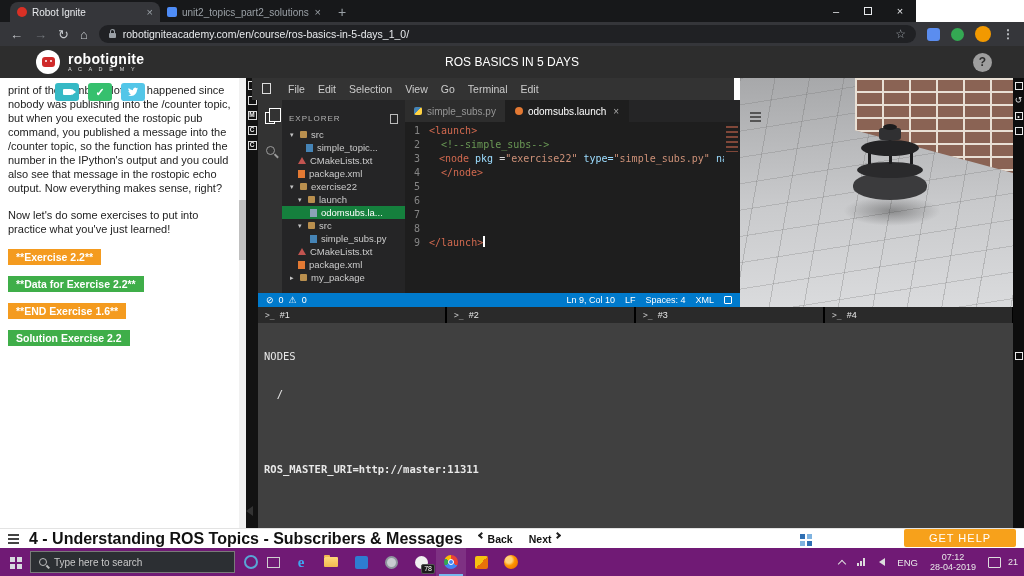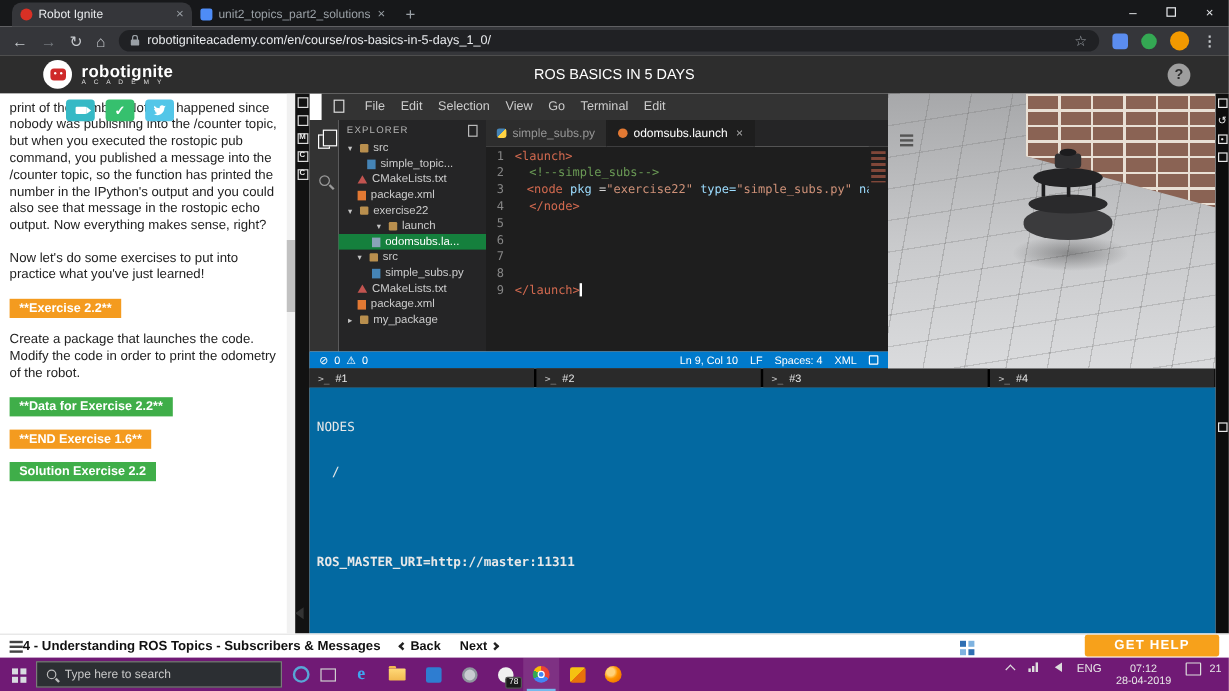--- a/index.html
+++ b/index.html
@@ -1,20 +1,20 @@
 <!DOCTYPE html>
 <html><head>
 <meta charset="utf-8">
 <style>
   *{margin:0;padding:0;box-sizing:border-box}
   html,body{width:1024px;height:576px;overflow:hidden;background:#fff;
     font-family:"Liberation Sans",sans-serif}
 
   
-  .tabstrip{position:absolute;left:0;top:0;width:1024px;height:22px;background:#17181a;
+  .tabstrip{position:absolute;left:0;top:0;width:916px;height:22px;background:#17181a;
     display:flex;align-items:flex-end}
   .btab{height:20px;display:flex;align-items:center;gap:5px;padding:0 7px;
     border-radius:8px 8px 0 0;font-size:10px;color:#9aa0a6;width:150px}
   .btab.active{background:#35363a;color:#e8eaed}
   .favicon{width:10px;height:10px;flex:none}
   .fav-red{background:#d93025;border-radius:50%}
   .fav-blue{background:#4e8cf7;border-radius:2px}
   .btab-label{flex:1;white-space:nowrap;overflow:hidden}
   .btab-close{color:#9aa0a6;font-size:11px;line-height:10px}
   .newtab{color:#9aa0a6;margin-left:10px;font-size:14px;line-height:20px}
@@ -79,34 +79,34 @@
 
   
   .divider{position:absolute;left:246px;top:78px;width:12px;height:450px;background:#121212;
     display:flex;flex-direction:column;align-items:center;padding-top:3px;gap:6px}
   .dic{width:9px;height:9px;border:1px solid #ddd;color:#eee;font-size:6.5px;font-weight:bold;
     display:flex;align-items:center;justify-content:center;line-height:1}
   .collapse-arrow{position:absolute;left:0;top:428px;width:0;height:0;
     border-top:5px solid transparent;border-bottom:5px solid transparent;border-right:7px solid #333}
 
   
-  .ide-menu{position:absolute;left:268px;top:78px;width:482px;height:22px;background:#333333;
+  .ide-menu{position:absolute;left:252px;top:78px;width:482px;height:22px;background:#333333;
     display:flex;align-items:center;gap:13px;padding-left:36px;font-size:10.5px;color:#cccccc}
   .menu-fileic{position:absolute;left:10px;top:5px;width:9px;height:11px;border:1px solid #ddd;background:#333}
   .activitybar{position:absolute;left:258px;top:100px;width:24px;height:193px;background:#333333;
     display:flex;flex-direction:column;align-items:center;padding-top:12px;gap:22px}
   .ab-doc{width:10px;height:12px;border:1.5px solid #fff;position:relative;background:#333}
   .ab-doc::after{content:"";position:absolute;left:3px;top:-5px;width:10px;height:12px;
     border:1.5px solid #fff;background:#333}
   .ab-search{width:9px;height:9px;border:1.5px solid #9b9b9b;border-radius:50%;position:relative}
   .ab-search::after{content:"";position:absolute;left:7px;top:8px;width:5px;height:1.5px;
     background:#9b9b9b;transform:rotate(45deg)}
   .explorer{position:absolute;left:282px;top:100px;width:123px;height:193px;background:#252526;
     color:#cccccc;overflow:hidden}
-  .exp-head{height:17px;display:flex;align-items:flex-start;padding:4px 7px;font-size:8px;
+  .exp-head{height:17px;display:flex;align-items:flex-start;padding:14px 7px;font-size:8px;
     letter-spacing:1px;color:#b3b3b3}
   .exp-newfile{margin-left:auto;width:8px;height:10px;border:1px solid #bbb}
   .trow{height:13px;display:flex;align-items:center;gap:4px;font-size:9.5px;color:#cccccc;
     white-space:nowrap;overflow:hidden}
   .trow.sel{background:#15803d;color:#fff}
   .arrow{font-size:7px;color:#c5c5c5;width:6px;flex:none}
   .fic{width:7px;height:8px;flex:none}
   .fic.folder{background:#b98f4e;height:7px;border-radius:1px}
   .fic.py{background:#4584b6}
   .fic.xml{background:#e37933}
@@ -135,21 +135,21 @@
     color:#fff;font-size:9px;display:flex;align-items:center;padding:0 8px;gap:5px}
   .sb-right{margin-left:auto;display:flex;gap:10px;align-items:center}
   .sb-ic{width:8px;height:8px;border:1px solid #fff;border-radius:1px}
 
   
   .ttabs{position:absolute;left:258px;top:307px;width:755px;height:16px;background:#000;
     display:flex;gap:2px}
   .ttab{width:187px;background:#2a2a2a;color:#e8e8e8;font-size:9px;display:flex;
     align-items:center;gap:5px;padding:0 7px}
   .tt-glyph{font-family:"DejaVu Sans Mono",monospace;font-size:8px;color:#c0c0c0}
-  .term{position:absolute;left:258px;top:323px;width:755px;height:205px;background:#0369a1;
+  .term{position:absolute;left:258px;top:323px;width:755px;height:205px;background:#404040;
     padding:2px 6px;font-family:"DejaVu Sans Mono",monospace;font-size:10.5px;
     line-height:12.5px;color:#e8e8e8;white-space:pre;overflow:hidden}
   .tl{min-height:12.5px}
   .tl.bold{font-weight:bold}
 
   
   .gazebo{position:absolute;left:740px;top:78px;width:273px;height:229px;overflow:hidden;
     background:linear-gradient(180deg,#a7a8aa 0%,#c9cacc 55%,#dadbdd 100%)}
   .gazebo::before{content:"";position:absolute;inset:0;
     background:repeating-linear-gradient(100deg,rgba(110,110,110,.30) 0 1px,transparent 1px 34px),
@@ -175,30 +175,30 @@
     display:flex;flex-direction:column;align-items:center;padding-top:4px;gap:7px}
   .ric{width:8px;height:8px;border:1px solid #e8e8e8;color:#e8e8e8;font-size:7px;line-height:7px;
     text-align:center}
   .ric.noborder{border:none;font-size:9px}
   .ric.term-expand{margin-top:210px}
 
   
   .footer{position:absolute;left:0;top:528px;width:1024px;height:20px;background:#fff;
     border-top:1px solid #e3e3e3;display:flex;align-items:center;padding:0 8px;color:#111}
   .fl-ic{width:11px;height:2px;background:#444;box-shadow:0 4px #444,0 8px #444;margin-top:-8px}
-  .unit-title{font-size:11px;font-weight:bold;}
-  .fnav{display:flex;align-items:center;gap:4px;font-size:10.5px;font-weight:bold;margin-left:16px}
+  .unit-title{font-size:16px;font-weight:bold;margin-left:10px}
+  .fnav{display:flex;gap:4px;font-size:10.5px;font-weight:bold;margin-left:16px}
   .chev-l{width:5px;height:5px;border-left:2px solid #222;border-bottom:2px solid #222;
     transform:rotate(45deg)}
   .chev-r{width:5px;height:5px;border-right:2px solid #222;border-top:2px solid #222;
     transform:rotate(45deg)}
   .grid-ic{position:absolute;left:800px;top:534px;width:5px;height:5px;background:#2f6fb3;
     box-shadow:7px 0 #7fb3e0,0 7px #7fb3e0,7px 7px #2f6fb3}
   .get-help{position:absolute;right:8px;top:529px;width:112px;height:18px;background:#f7a11b;
-    color:#fff;font-weight:bold;font-size:11px;letter-spacing:1px;display:flex;align-items:center;
+    color:#fff;font-weight:normal;font-size:11px;letter-spacing:1px;display:flex;align-items:center;
     justify-content:center;border-radius:2px}
 
   
   .taskbar{position:absolute;left:0;top:548px;width:1024px;height:28px;background:#701a75;
     display:flex;align-items:center;color:#ddd}
   .start{width:30px;height:28px;display:flex;align-items:center;justify-content:center}
   .win{width:5px;height:5px;background:#d8dbe0;box-shadow:7px 0 #d8dbe0,0 7px #d8dbe0,7px 7px #d8dbe0;
     margin:-6px 6px 0 0}
   .tsearch{width:205px;height:22px;background:#2c2f33;border:1px solid #7a7a7a;display:flex;
     align-items:center;gap:7px;padding:0 8px;font-size:10px;color:#c9c9c9}
@@ -220,21 +220,21 @@
   .circ-white{width:13px;height:13px;background:#f0f0f0;border-radius:50%}
   .chrome-ic{width:14px;height:14px;border-radius:50%;position:relative;
     background:conic-gradient(#ea4335 0 120deg,#4285f4 120deg 240deg,#34a853 240deg 300deg,#fbbc05 300deg 360deg)}
   .chrome-ic::after{content:"";position:absolute;inset:4px;background:#4285f4;border-radius:50%;
     border:1.5px solid #fff}
   .sq-code{width:13px;height:13px;background:linear-gradient(135deg,#f5c211 50%,#e8710a 50%);border-radius:2px}
   .firefox-ic{width:14px;height:14px;border-radius:50%;
     background:radial-gradient(circle at 35% 35%,#ffd27a 0 25%,#ff9500 45%,#e66000 100%)}
   .badge{position:absolute;right:1px;bottom:2px;background:#1b1b1b;color:#fff;font-size:7px;
     padding:0 2px;border-radius:2px;border:1px solid #555;line-height:8px}
-  .tray{margin-left:auto;display:flex;align-items:flex-start;gap:12px;padding-right:6px}
+  .tray{margin-left:auto;display:flex;align-items:center;gap:12px;padding-right:6px}
   .chev-up{width:6px;height:6px;border-left:1.5px solid #ddd;border-top:1.5px solid #ddd;
     transform:rotate(45deg);margin-top:3px}
   .net{width:10px;height:8px;position:relative}
   .net i{position:absolute;bottom:0;width:2px;background:#ddd}
   .vol{width:0;height:0;border-top:4px solid transparent;border-bottom:4px solid transparent;
     border-right:6px solid #ddd}
   .lang{font-size:9.5px;color:#e8e8e8}
   .clock{font-size:9px;line-height:10px;text-align:center;color:#e8e8e8}
   .ac{width:13px;height:11px;border:1.5px solid #ddd;border-radius:1px;position:relative}
   .ac-count{font-size:9px;color:#e8e8e8;margin-left:-5px}
@@ -297,21 +297,20 @@
     <div class="mbtn mb-check">✓</div>
     <div class="mbtn mb-tw">
       <svg width="12" height="12" viewBox="0 0 16 16">
           <path fill="#fff" d="M15 3.5c-.5.2-1 .4-1.6.5.6-.35 1-.9 1.2-1.55-.55.33-1.15.56-1.8.7A2.8 2.8 0 0 0 8 5.7 8 8 0 0 1 2.2 2.8a2.8 2.8 0 0 0 .87 3.74c-.46-.01-.9-.14-1.27-.35v.04c0 1.36.96 2.5 2.25 2.75-.4.1-.85.12-1.27.05a2.8 2.8 0 0 0 2.62 1.95A5.6 5.6 0 0 1 1 12.1a8 8 0 0 0 4.3 1.26c5.16 0 8-4.28 8-8v-.36c.55-.4 1.02-.9 1.4-1.5z"></path>
         </svg>
     </div>
   </div>
   <p class="nb-p">print of the number. Nothing happened since nobody was publishing into the /counter topic, but when you executed the rostopic pub command, you published a message into the /counter topic, so the function has printed the number in the IPython's output and you could also see that message in the rostopic echo output. Now everything makes sense, right?</p>
   <p class="nb-p">Now let's do some exercises to put into practice what you've just learned!</p>
   <div class="banner orange">**Exercise 2.2**</div>
-  <p class="nb-p">Create a package that launches the code. Modify the code in order to print the odometry of the robot.</p>
   <div class="banner green">**Data for Exercise 2.2**</div>
   <div class="banner orange">**END Exercise 1.6**</div>
   <div class="banner green">Solution Exercise 2.2</div>
   <div class="nb-scrollbar">
     <div class="nb-thumb"></div>
   </div>
 </div>
 
 <div class="divider">
   <span class="dic"></span>
@@ -358,21 +357,21 @@
   </div>
   <div class="trow" style="padding-left:16px">
     <span class="fic xml"></span>
       <span>package.xml</span>
   </div>
   <div class="trow" style="padding-left:8px">
     <span class="arrow">▾</span>
       <span class="fic folder"></span>
       <span>exercise22</span>
   </div>
-  <div class="trow" style="padding-left:32px">
+  <div class="trow" style="padding-left:16px">
     <span class="arrow">▾</span>
       <span class="fic folder"></span>
       <span>launch</span>
   </div>
   <div class="trow sel" style="padding-left:28px">
     <span class="fic file"></span>
       <span>odomsubs.la...</span>
   </div>
   <div class="trow" style="padding-left:16px">
     <span class="arrow">▾</span>

